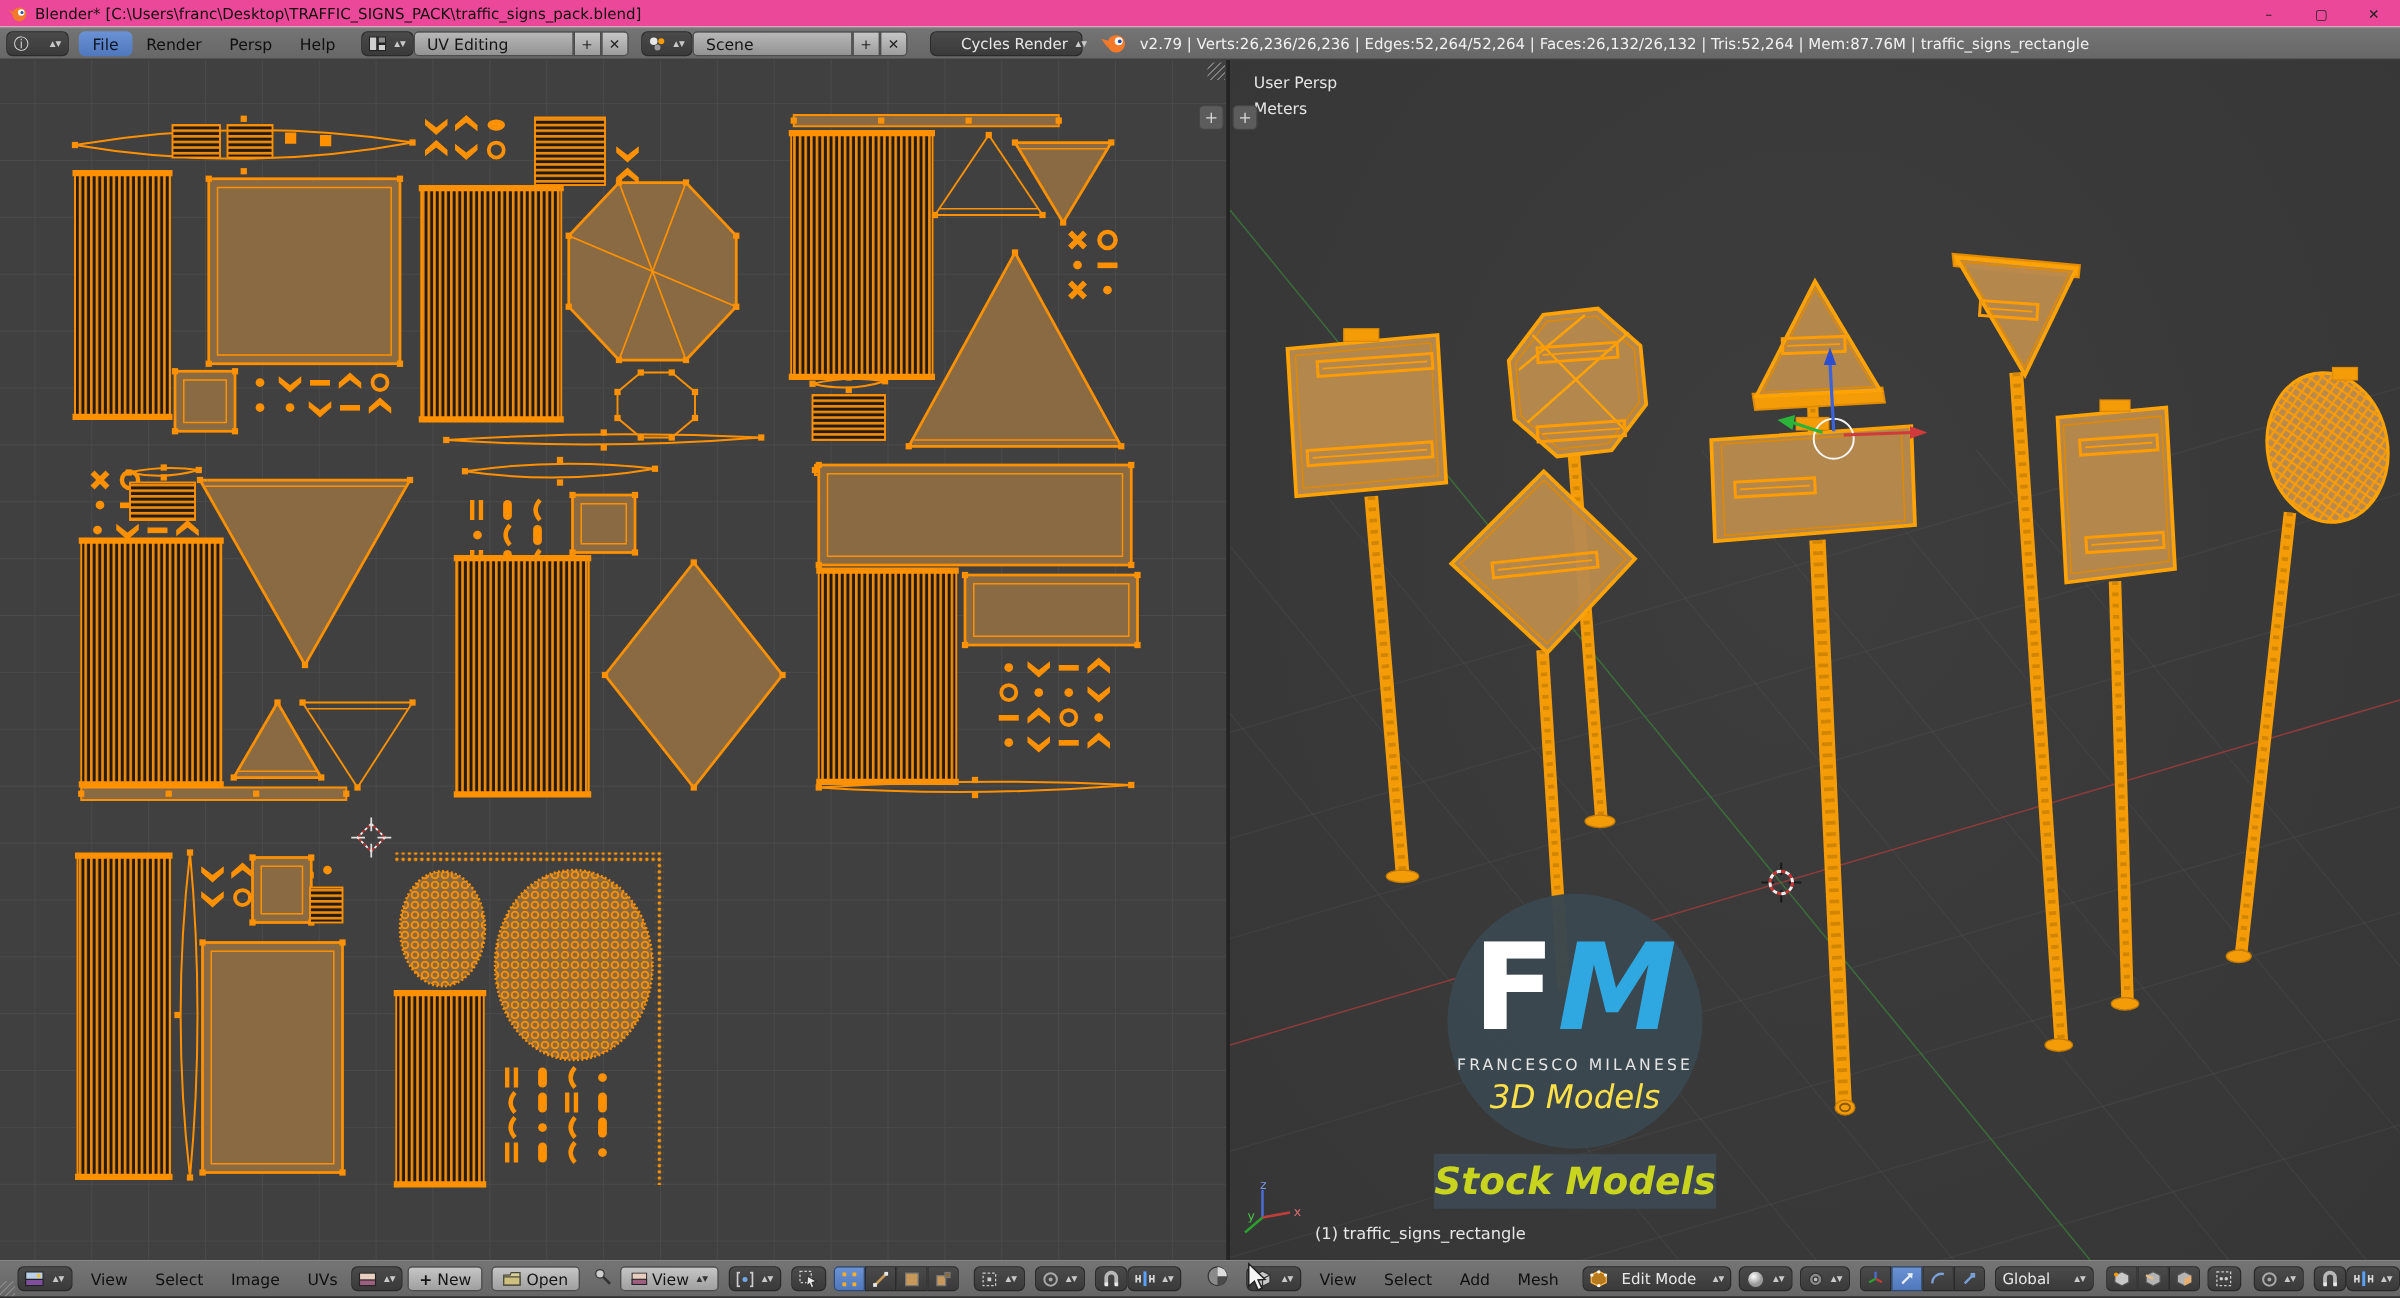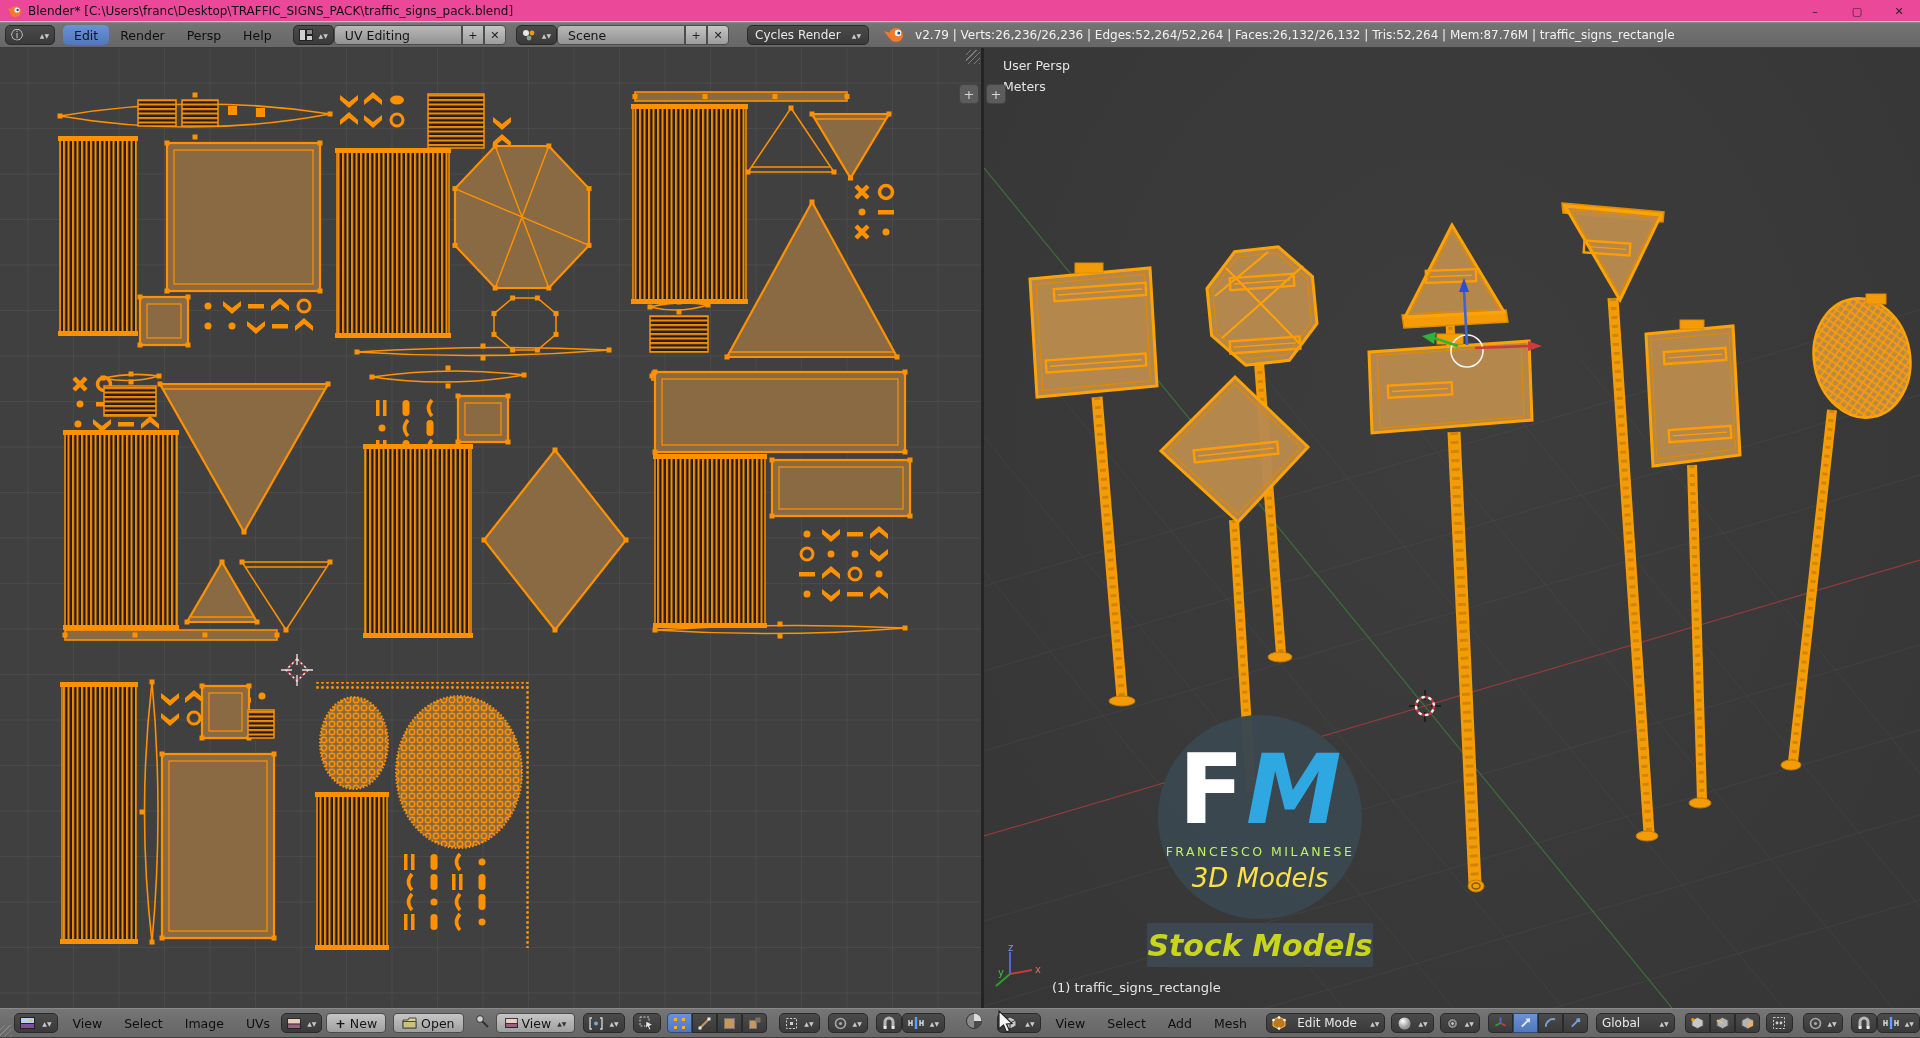--- a/index.html
+++ b/index.html
@@ -48,21 +48,21 @@
   .ovl { position:absolute; color:#e6e6e6; font-size:12.5px; }
   .plustab { position:absolute; width:20px; height:20px; background:#5c5c5c; border:1px solid #454545;
     color:#d6d6d6; font-size:13px; display:flex; align-items:center; justify-content:center; border-radius:4px; }
 
   
   .wm-circle { position:absolute; left:174px; top:667px; width:204px; height:204px; border-radius:50%;
     background:rgba(58,71,80,0.97); display:flex; flex-direction:column; align-items:center; justify-content:center; }
   .wm-fm { display:flex; align-items:flex-start; line-height:0.9; margin-top:6px; }
   .wm-f { font-size:96px; font-weight:bold; color:#ffffff; }
   .wm-m { font-size:96px; font-weight:bold; font-style:italic; color:#2fa8e1; margin-left:2px; }
-  .wm-name { font-size:12.5px; letter-spacing:2.5px; color:#bef264; margin-top:10px; white-space:nowrap; }
+  .wm-name { font-size:12.5px; letter-spacing:2.5px; color:#e5e5e5; margin-top:10px; white-space:nowrap; }
   .wm-sub { font-size:26px; font-style:italic; color:#fde047; margin-top:4px; }
   .wm-badge { position:absolute; left:163px; top:875px; width:226px; height:44px; background:rgba(60,72,82,0.95);
     display:flex; align-items:center; justify-content:center; }
   .wm-badge span { font-size:30px; font-weight:bold; font-style:italic; color:#c8d41e; }
 
   .grip { position:absolute; width:14px; height:14px;
     background:repeating-linear-gradient(135deg, transparent 0 3px, #8b8b8b 3px 4px); opacity:.8; }
   .cursor { position:absolute; z-index:50; }
 </style>
 </head>
@@ -83,21 +83,21 @@
       <div class="winbtn">▢</div>
       <div class="winbtn">✕</div>
     </div>
   </div>
 
   <div class="hbar infobar">
     <span class="btn-dark" style="margin-left:5px;width:50px;justify-content:space-between">
       <span class="ic" style="color:#ddd;font-size:12px">ⓘ</span>
       <span class="stp">▲▼</span>
     </span>
-    <span class="menulbl btn-blue" style="border-radius:5px;height:20px;display:inline-flex;align-items:center;margin-left:8px">Edit</span>
+    <span class="menulbl btn-blue" style="border-radius:5px;height:20px;display:inline-flex;align-items:center;margin-left:8px">File</span>
     <span class="menulbl">Render</span>
     <span class="menulbl">Persp</span>
     <span class="menulbl">Help</span>
 
     <span class="btn-dark" style="margin-left:10px">
       <svg class="ic" width="14" height="12" viewBox="0 0 14 12">
         <rect x="0.5" y="0.5" width="6" height="11" fill="#cfcfcf" stroke="#222"></rect>
         <rect x="7.5" y="0.5" width="6" height="5" fill="#8a8a8a" stroke="#222"></rect>
         <rect x="7.5" y="6.5" width="6" height="5" fill="#cfcfcf" stroke="#222"></rect>
       </svg>
@@ -112,21 +112,21 @@
         <circle cx="4" cy="4" r="3" fill="#e8e8e8"></circle>
           <circle cx="10" cy="4" r="2.4" fill="#f59b00"></circle>
           <circle cx="7" cy="9" r="2.4" fill="#9a9a9a"></circle>
       </svg>
       <span class="stp">▲▼</span>
     </span>
     <span class="field" style="width:128px">Scene</span>
     <span class="sqbtn">+</span>
     <span class="sqbtn" style="border-radius:0 4px 4px 0">✕</span>
 
-    <span class="btn-dark" style="margin-left:18px;width:122px;justify-content:space-between;padding:0 7px">
+    <span class="btn-dark" style="margin-left:18px;width:122px;justify-content:space-between;padding:0 24px">
       <span>Cycles Render</span>
       <span class="stp">▲▼</span>
     </span>
 
     <svg class="ic" style="margin-left:14px" width="22" height="18" viewBox="0 0 22 18">
       <circle cx="13" cy="9" r="7" fill="#f5792a"></circle>
       <circle cx="15" cy="7" r="3.2" fill="#fff"></circle>
         <circle cx="15.8" cy="7" r="1.5" fill="#1b4aa0"></circle>
       <path d="M1,5 L11,8 L6,12 Z" fill="#f5792a"></path>
     </svg>

